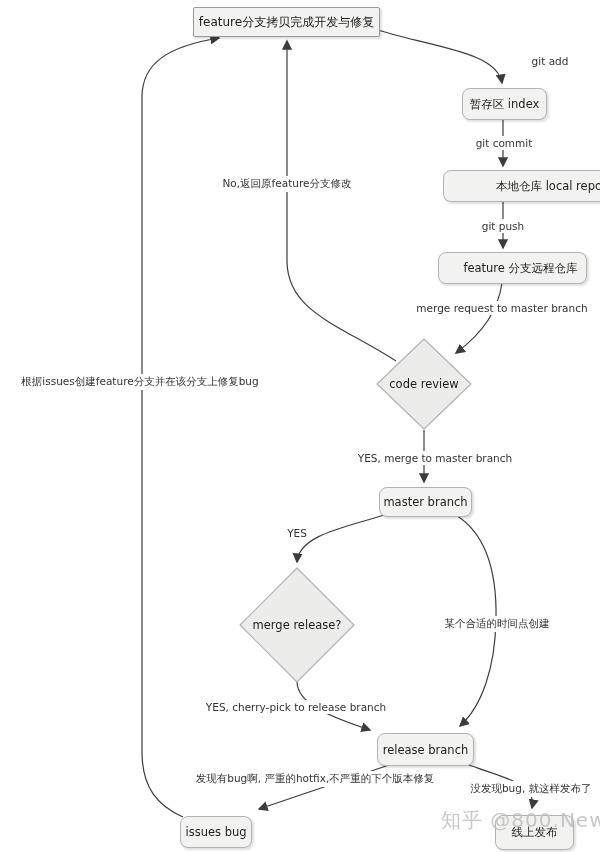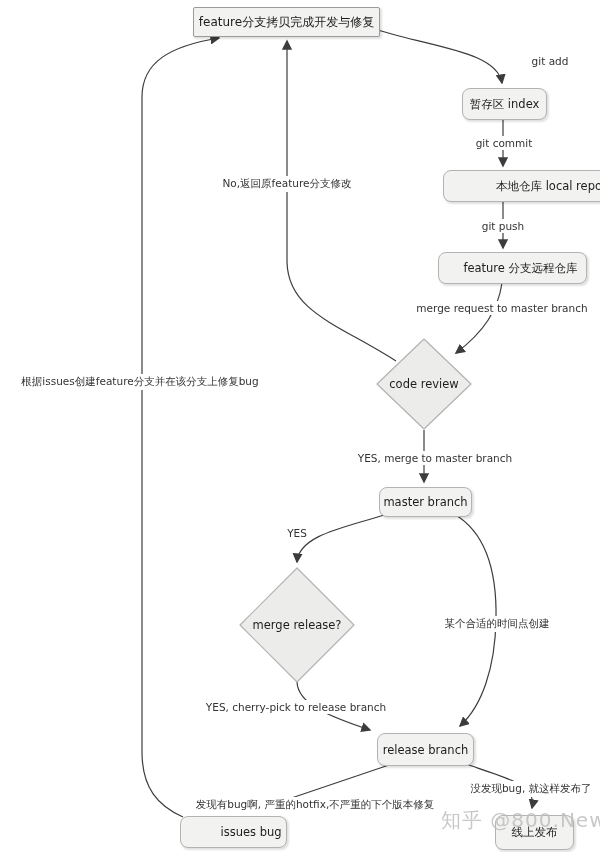--- a/index.html
+++ b/index.html
@@ -58,21 +58,21 @@
   <div class="node" style="left:438px;top:252px;width:131px;height:30px;padding-left:16px;">feature 分支远程仓库</div>
 
   <div class="dlabel" style="left:424px;top:384px;">code review</div>
 
   <div class="node" style="left:379px;top:487px;width:91px;height:28px;">master branch</div>
 
   <div class="dlabel" style="left:297px;top:625px;">merge release?</div>
 
   <div class="node" style="left:377px;top:733px;width:95px;height:31px;">release branch</div>
 
-  <div class="node" style="left:180px;top:816px;width:70px;height:30px;padding-left:35px;">issues bug</div>
+  <div class="node" style="left:180px;top:816px;width:70px;height:30px;">issues bug</div>
 
   <div class="node" style="left:495px;top:815px;width:77px;height:33px;">线上发布</div>
 
   <div class="elabel" style="left:502px;top:61px;margin-left:48px;">git add</div>
 
   <div class="elabel" style="left:504px;top:143px;">git commit</div>
 
   <div class="elabel" style="left:503px;top:226px;">git push</div>
 
   <div class="elabel" style="left:502px;top:308px;">merge request to master branch</div>
@@ -80,21 +80,21 @@
   <div class="elabel" style="left:287px;top:184px;">No,返回原feature分支修改</div>
 
   <div class="elabel" style="left:425px;top:458px;margin-left:10px;">YES, merge to master branch</div>
 
   <div class="elabel" style="left:297px;top:533px;">YES</div>
 
   <div class="elabel" style="left:497px;top:624px;">某个合适的时间点创建</div>
 
   <div class="elabel" style="left:296px;top:707px;">YES, cherry-pick to release branch</div>
 
-  <div class="elabel" style="left:315px;top:789px;margin-top:16px;">发现有bug啊, 严重的hotfix,不严重的下个版本修复</div>
+  <div class="elabel" style="left:315px;top:763px;margin-top:16px;">发现有bug啊, 严重的hotfix,不严重的下个版本修复</div>
 
   <div class="elabel" style="left:531px;top:789px;">没发现bug, 就这样发布了</div>
 
   <div class="elabel" style="left:140px;top:382px;">根据issues创建feature分支并在该分支上修复bug</div>
 
   <div class="watermark" style="left:441px;top:807px;">知乎 @800.News</div>
 
 </div>
 
 </body></html>

